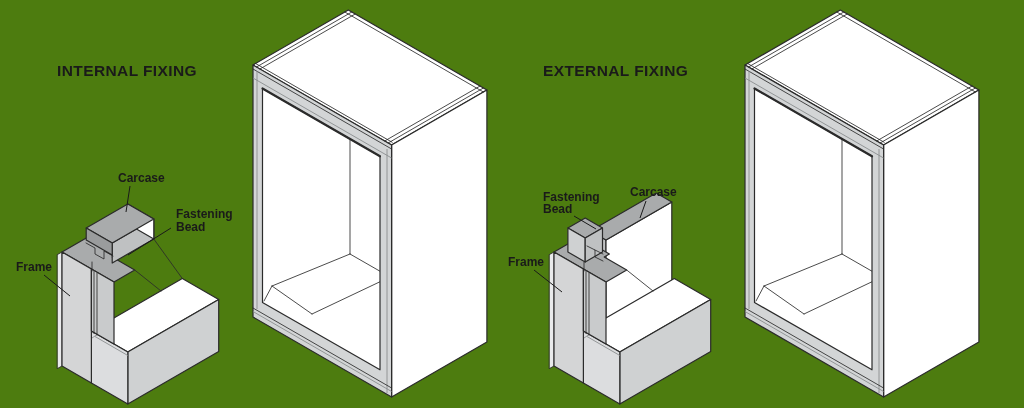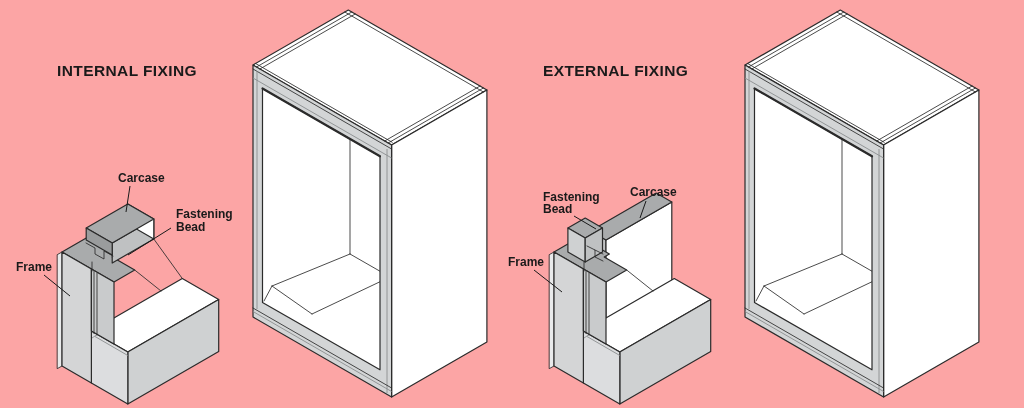--- a/index.html
+++ b/index.html
@@ -1,16 +1,16 @@
 <!DOCTYPE html>
 <html><head>
 <meta charset="utf-8">
 <style>
   html,body{margin:0;padding:0;background:#ffffff;}
-  #canvas{position:relative;width:1024px;height:408px;background:#fca5a5;overflow:hidden;
+  #canvas{position:relative;width:1024px;height:408px;background:#4d7c0f;overflow:hidden;
           font-family:"Liberation Sans",sans-serif;}
   svg{display:block}
   .st{stroke:#2b2b2b;stroke-width:1.2;stroke-linejoin:round;stroke-linecap:round;}
   .w08{stroke-width:0.85;}
   .w2{stroke-width:2.2;}
   .nf{fill:none;}
   .gln{stroke:#8a8d8f;stroke-width:0.9;fill:none;}
   .leader{stroke:#1a1a1a;stroke-width:1;fill:none;}
   .ttl{font:700 15.5px "Liberation Sans",sans-serif;letter-spacing:.4px;fill:#1a1a1a;}
   .lbl{font:700 12px "Liberation Sans",sans-serif;fill:#1a1a1a;}

